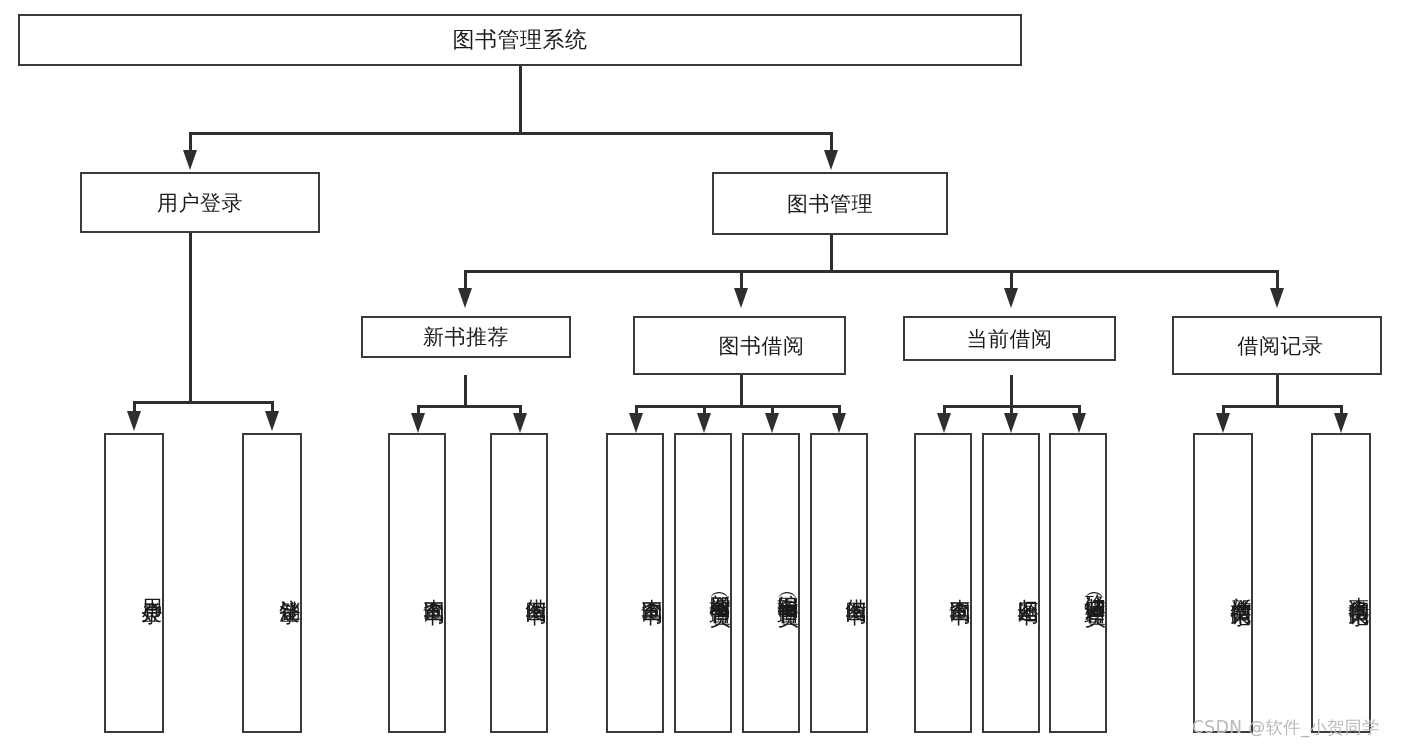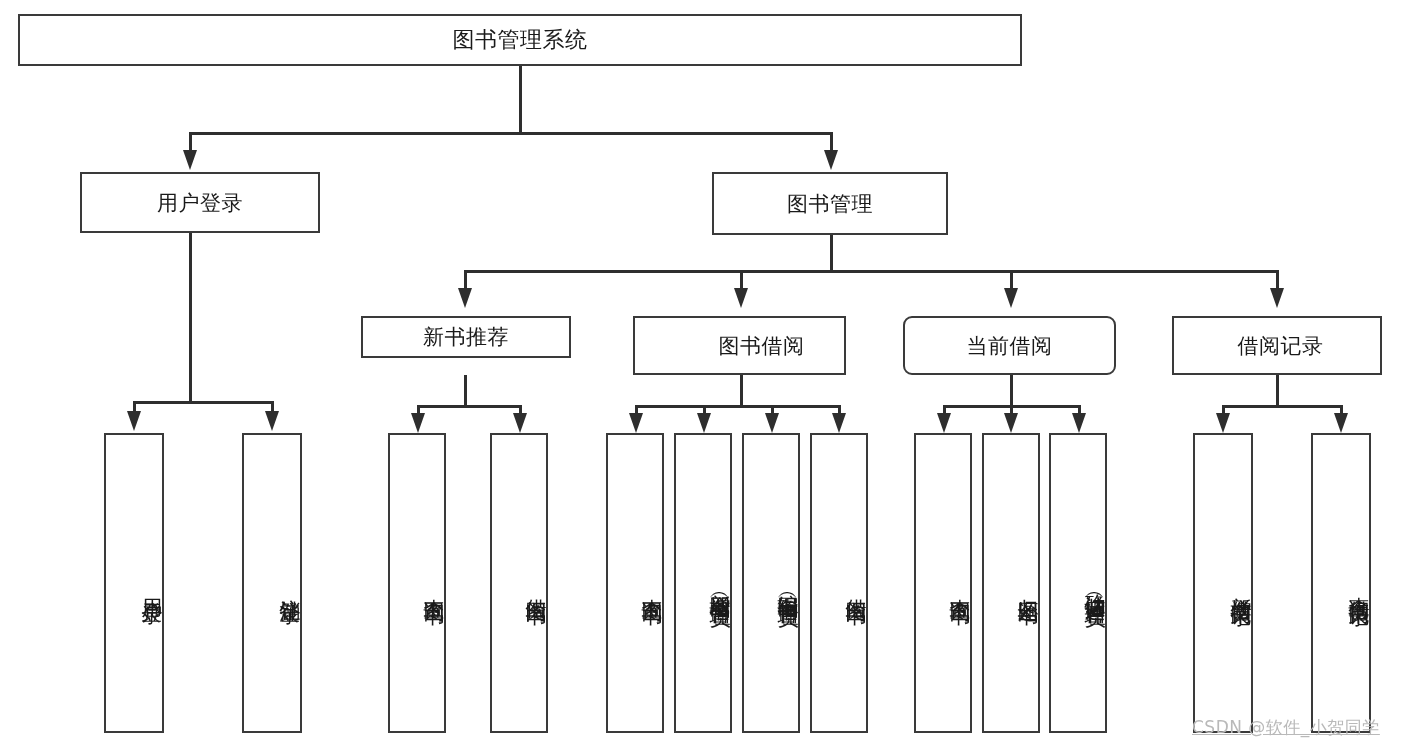--- a/index.html
+++ b/index.html
@@ -61,21 +61,20 @@
     border-left: 7px solid transparent;
     border-right: 7px solid transparent;
     border-top: 20px solid #2e2e2e;
   }
   #watermark {
     position: absolute;
     color: #b9b9b9;
     font-size: 17px;
     white-space: nowrap;
     letter-spacing: 0.5px;
-    text-decoration: underline;
   }
 </style>
 </head>
 <body>
 
 <div id="canvas">
 
   <div class="conn v" style="left:519px; top:66px; height:66px;"></div>
   <div class="conn h" style="left:189px; top:132px; width:643px;"></div>
   <div class="conn v" style="left:189px; top:132px; height:20px;"></div>
@@ -145,21 +144,21 @@
   <div class="node horiz" style="left:712px; top:172px; width:236px; height:63px;">
     <span class="lbl">图书管理</span>
   </div>
 
   <div class="node horiz" style="left:361px; top:316px; width:210px; height:42px;">
     <span class="lbl">新书推荐</span>
   </div>
   <div class="node horiz" style="left:633px; top:316px; width:213px; height:59px;padding-left:44px;">
     <span class="lbl">图书借阅</span>
   </div>
-  <div class="node horiz" style="left:903px; top:316px; width:213px; height:59px;border-radius:9px;">
+  <div class="node horiz" style="left:903px; top:316px; width:213px; height:45px;">
     <span class="lbl">当前借阅</span>
   </div>
   <div class="node horiz" style="left:1172px; top:316px; width:210px; height:59px;padding-left:7px;">
     <span class="lbl">借阅记录</span>
   </div>
 
   <div class="node vert" style="left:104px; top:433px; width:60px; height:300px;">
     <span class="lbl">用户登录</span>
   </div>
   <div class="node vert" style="left:242px; top:433px; width:60px; height:300px;">

